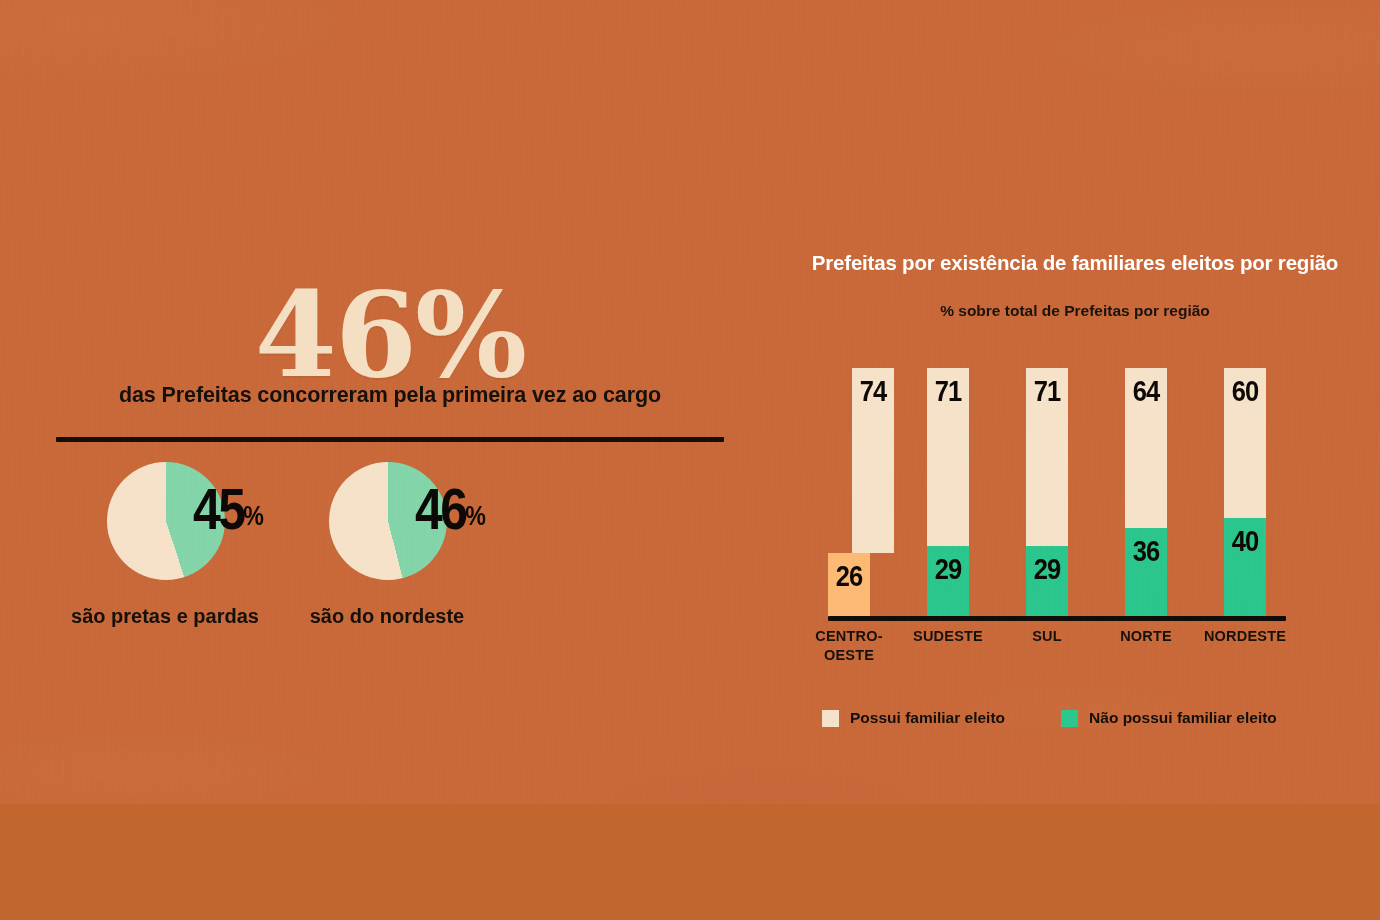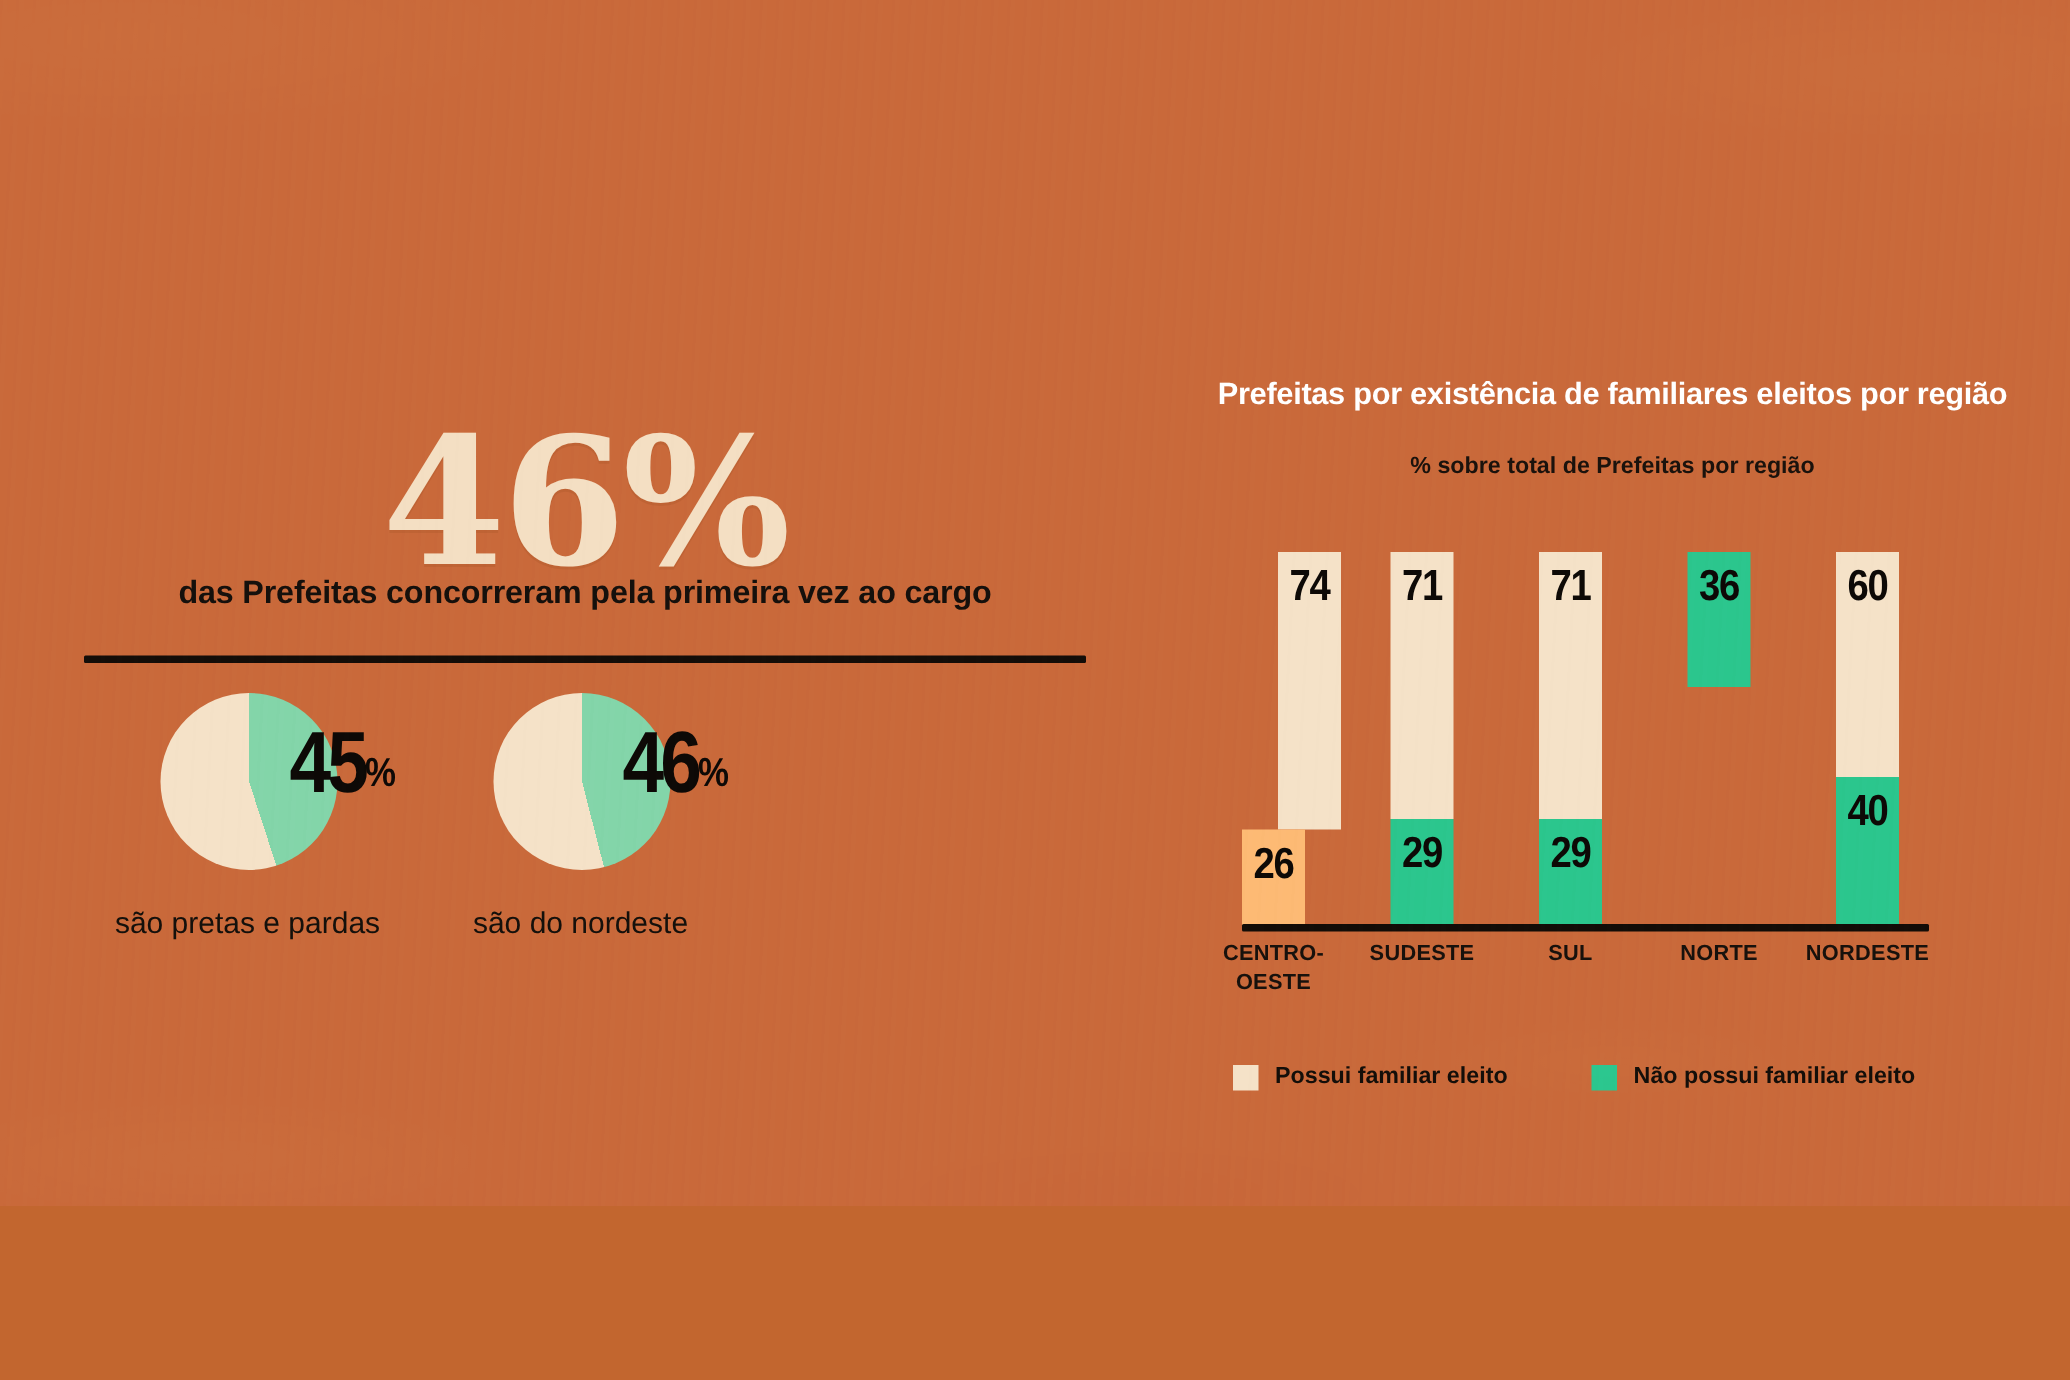--- a/index.html
+++ b/index.html
@@ -94,21 +94,21 @@
     font-size: 27px;
     letter-spacing: -1px;
     vertical-align: 4px;
   }
   .pie-caption {
     position: absolute;
     top: 140px;
     width: 200px;
     text-align: center;
     font-size: 20px;
-    font-weight: 400;
+    font-weight: 700;
     line-height: 1.42;
     color: #14100b;
   }
 
   
   #chart-panel { position: absolute; left: 790px; top: 0; width: 590px; height: 920px; }
 
   .chart-title {
     position: absolute;
     left: 20px; top: 249px;
@@ -275,20 +275,23 @@
             <div class="seg seg-top" style="height: 71%; background: rgb(245, 226, 200);">
               <span class="seg-label">71</span>
             </div>
             <div class="seg seg-bot" style="height: 29%; background: rgb(43, 198, 141);">
               <span class="seg-label">29</span>
             </div>
           </div>
         </div>
         <div class="bar-col" style="left: 297px;">
           <div class="bar-stack">
+            <div class="seg seg-top" style="height: 64%; background: rgb(245, 226, 200);">
+              <span class="seg-label">64</span>
+            </div>
             <div class="seg seg-bot" style="height: 36%; background: rgb(43, 198, 141);">
               <span class="seg-label">36</span>
             </div>
           </div>
         </div>
         <div class="bar-col" style="left: 396px;">
           <div class="bar-stack">
             <div class="seg seg-top" style="height: 60%; background: rgb(245, 226, 200);">
               <span class="seg-label">60</span>
             </div>

